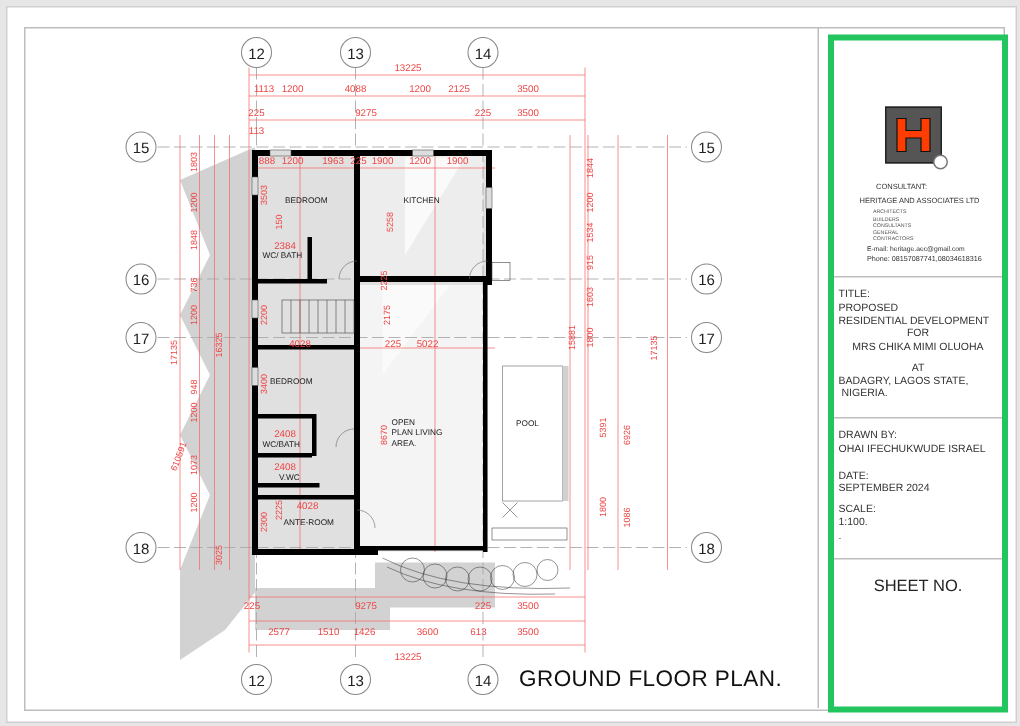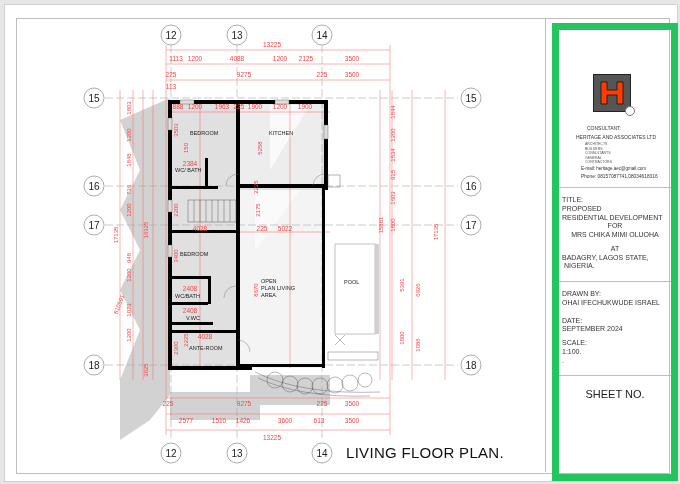--- a/index.html
+++ b/index.html
@@ -1,21 +1,21 @@
 <!DOCTYPE html>
 <html><head>
 <meta charset="utf-8">
 <style>
   html,body{margin:0;padding:0;background:#e6e6e6;}
   body{width:680px;height:484px;position:relative;overflow:hidden;font-family:"Liberation Sans",sans-serif;}
   .sheet{position:absolute;left:4px;top:4px;width:672px;height:476px;background:#fff;border:1px solid #d0d0d0;}
   .frame{position:absolute;left:12px;top:14px;width:652px;height:454px;border:1px solid #bdbdbd;}
   .plan{position:absolute;left:0;top:0;}
   .tb{position:absolute;left:541px;top:14px;width:123px;height:454px;border-left:1px solid #bdbdbd;}
-  .tb-inner{position:absolute;left:6px;top:5px;width:112px;height:444px;border:7px solid #22c55e;text-decoration:underline;}
+  .tb-inner{position:absolute;left:6px;top:5px;width:112px;height:444px;border:4px solid #22c55e;text-decoration:underline;}
   .tb-sec{position:absolute;left:0;width:112px;border-bottom:1px solid #bdbdbd;box-sizing:border-box;}
   .logo{position:absolute;left:34px;top:44px;width:36px;height:36px;background:#555;border:1px solid #222;}
   .logo .h{position:absolute;left:6px;top:6px;width:24px;height:24px;}
   .logo .dot{position:absolute;right:-5px;bottom:-5px;width:8px;height:8px;border-radius:50%;background:#fff;border:1px solid #777;}
   .t5{font-size:5px;color:#333;line-height:1.35;}
   .t4{font-size:3.5px;color:#555;line-height:1.3;}
   .t7{font-size:7px;color:#333;line-height:1.25;}
   .t11{font-size:11px;color:#222;}
   .plan-title{position:absolute;left:346px;top:444px;font-size:15px;color:#111;letter-spacing:0.3px;}
 </style>
@@ -289,21 +289,21 @@
     <text x="175" y="298">WC/BATH</text>
     <text x="186" y="320">V.WC</text>
     <text x="189" y="350">ANTE-ROOM</text>
     <text x="261" y="283">OPEN</text>
     <text x="261" y="290">PLAN LIVING</text>
     <text x="261" y="297">AREA.</text>
     <text x="344" y="284">POOL</text>
   </g>
 </svg>
 
-<div class="plan-title">LIVING FLOOR  PLAN.</div>
+<div class="plan-title">GROUND FLOOR  PLAN.</div>
 
 <div class="tb" style="left:545px;top:18px;height:454px;">
   <div class="tb-inner">
     <div class="tb-sec" style="top:0;height:158px;">
       <div class="logo">
         <svg class="h" viewBox="0 0 24 24">
           <path d="M1,1 h6 v8 h10 v-8 h6 v22 h-6 v-9 h-10 v9 h-6 z" fill="#ff3d00" stroke="#111" stroke-width="0.8"></path>
         </svg>
         <div class="dot"></div>
       </div>

